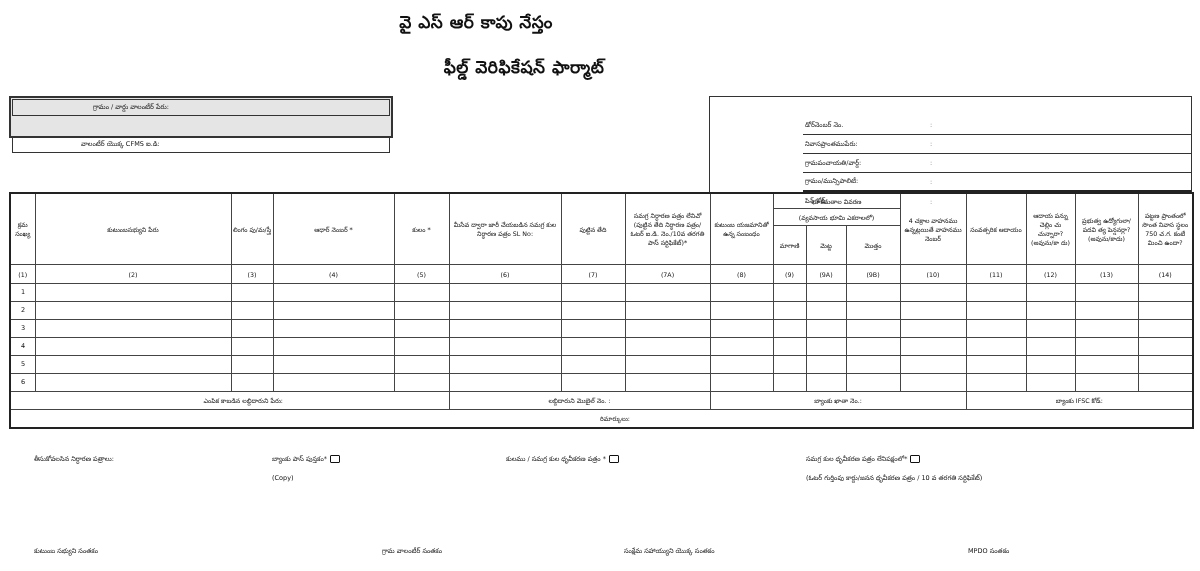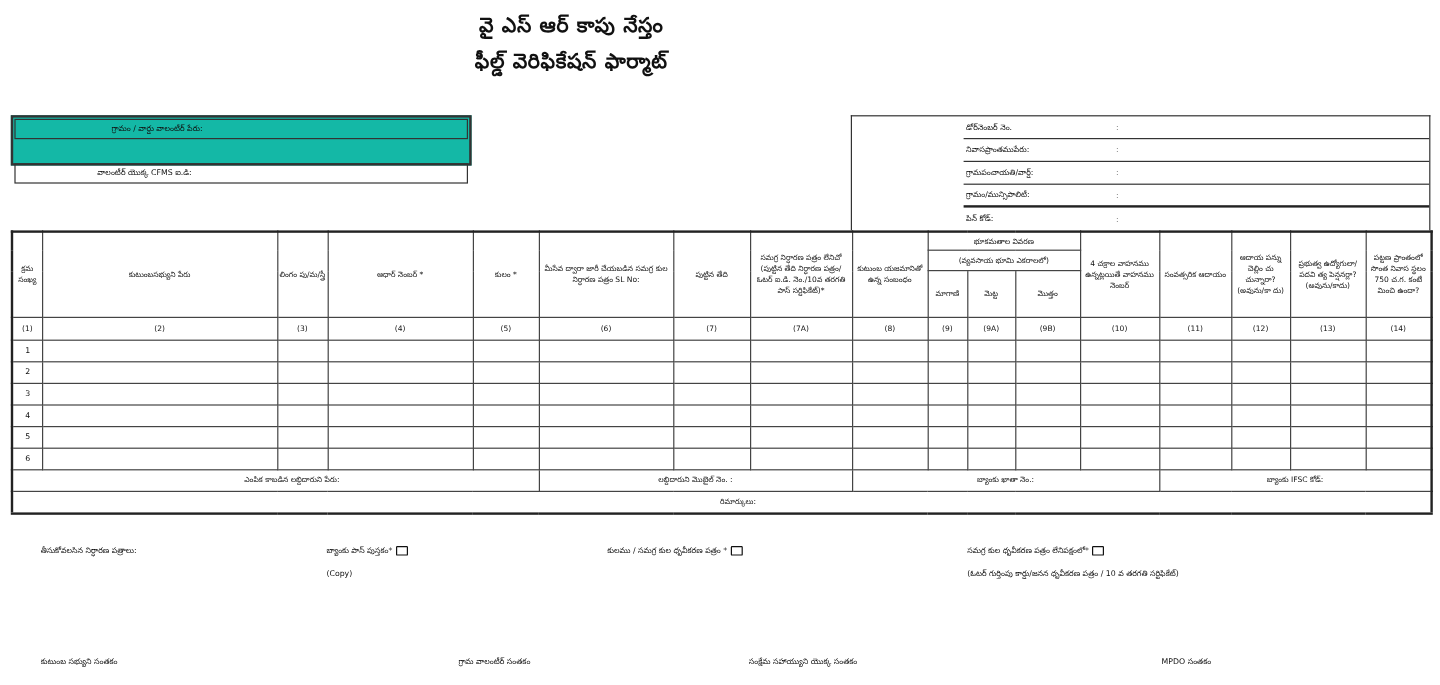--- a/index.html
+++ b/index.html
@@ -1,34 +1,34 @@
 <!DOCTYPE html>
 <html><head>
 <meta charset="utf-8">
 <style>
   html, body { margin:0; padding:0; background:#ffffff; }
   body { width:1200px; height:571px; position:relative; overflow:hidden;
          font-family:"DejaVu Sans", sans-serif; color:#111; }
   .title { position:absolute; left:0; width:952px; text-align:center; font-weight:bold;
            font-size:17px; letter-spacing:0.5px; }
   .t1 { top:12px; }
-  .t2 { top:42px; }
+  .t2 { top:57px;padding-left:48px; }
 
   .volbox { position:absolute; left:9px; top:96px; width:384px; height:42px;
-            border:2px solid #333; box-sizing:border-box; background:#14b8a6; }
+            border:2px solid #333; box-sizing:border-box; background:#e5e5e5; }
   .volrow { height:17px; border:1px solid #333; margin:1px; box-sizing:border-box;
             font-size:6.5px; display:flex; align-items:center; padding-left:80px; }
 
   .addr { position:absolute; left:709px; top:96px; width:483px; height:96px;
           border:1px solid #333; box-sizing:border-box; border-bottom:none; }
   .addr-label { position:absolute; left:0; top:0; width:93px; height:96px; font-size:6.5px;
                 display:flex; align-items:center; justify-content:center; text-align:center;
                 border-right:1px solid #333; box-sizing:border-box; line-height:10px; }
   .addr-row { position:absolute; left:93px; width:388px; height:19px; border-bottom:1px solid #333;
-              font-size:6.5px; display:flex; align-items:center; box-sizing:border-box; }
+              font-size:6.5px; display:flex; align-items:center; box-sizing:border-box;margin-top:19px; }
   .addr-row .k { width:125px; padding-left:2px; }
   .addr-row .c { color:#777; }
 
   table.grid { position:absolute; left:9px; top:192px; border-collapse:collapse;
                font-size:6.3px; table-layout:fixed; }
   table.grid td, table.grid th { border:1px solid #444; text-align:center; vertical-align:middle;
                padding:0 1px; line-height:9px; font-weight:normal; overflow:hidden; }
   table.grid { border:2px solid #222; }
   .hdr td { height:24px; }
   .num td { height:18px; border-top:2px solid #222; border-bottom:2px solid #222; }

